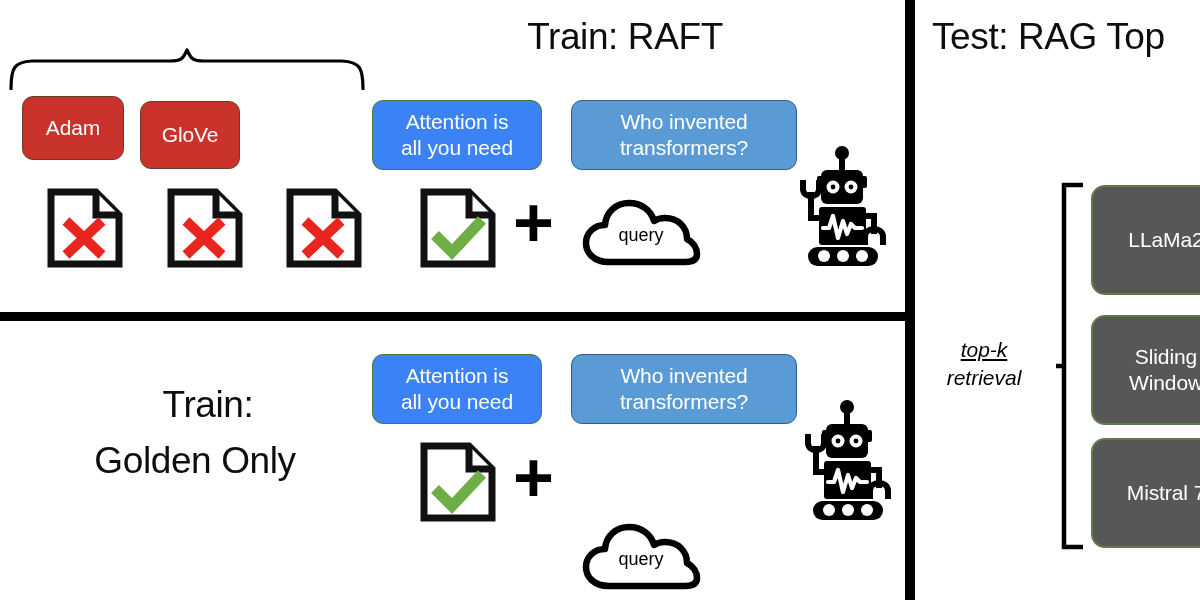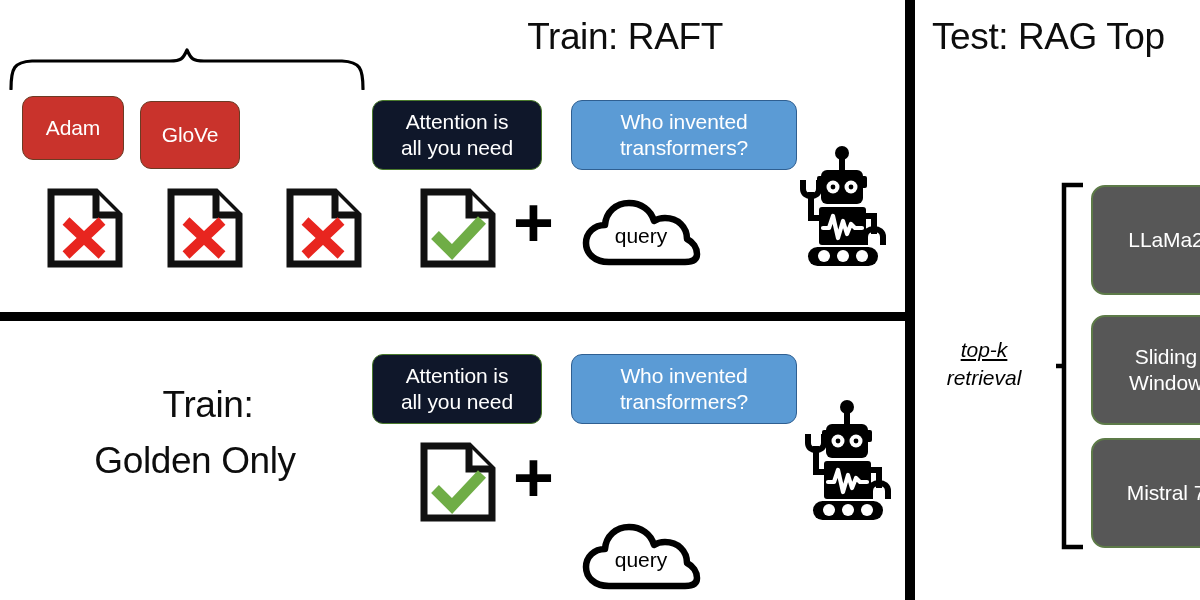--- a/index.html
+++ b/index.html
@@ -67,41 +67,41 @@
     align-items: center;
     justify-content: center;
     text-align: center;
     color: #ffffff;
     font-size: 21px;
     line-height: 1.22;
     padding: 2px 6px;
     letter-spacing: -0.1px;
   }
   .pill.red   { background: #C9332C; border: 1.5px solid #6b3b24; }
-  .pill.green { background: #0f172a; border: 1.5px solid #4a7a2c; }
+  .pill.green { background: #3b82f6; border: 1.5px solid #4a7a2c; }
   .pill.blue  { background: #5B9BD5; border: 1.5px solid #2f5f91; }
   .pill.gray  { background: #575757; border: 2px solid #5d7a48; border-radius: 14px; }
 
   
   .doc-icon svg { display: block; }
   .plus {
     font-size: 70px;
     font-weight: 700;
     color: #000000;
     line-height: 1;
     font-family: "Liberation Sans", sans-serif;
   }
   .cloud-wrap { position: relative; }
   .cloud-text {
     position: absolute;
     left: 0; right: 0;
     top: 50%;
     transform: translateY(-38%);
     text-align: center;
-    font-size: 21px;
+    font-size: 18px;
     color: #000000;
   }
   .brace svg, .bracket svg, .robot svg { display: block; }
 </style>
 </head>
 <body>
 
 <div id="canvas">
 
   <div class="abs h-divider"></div>

